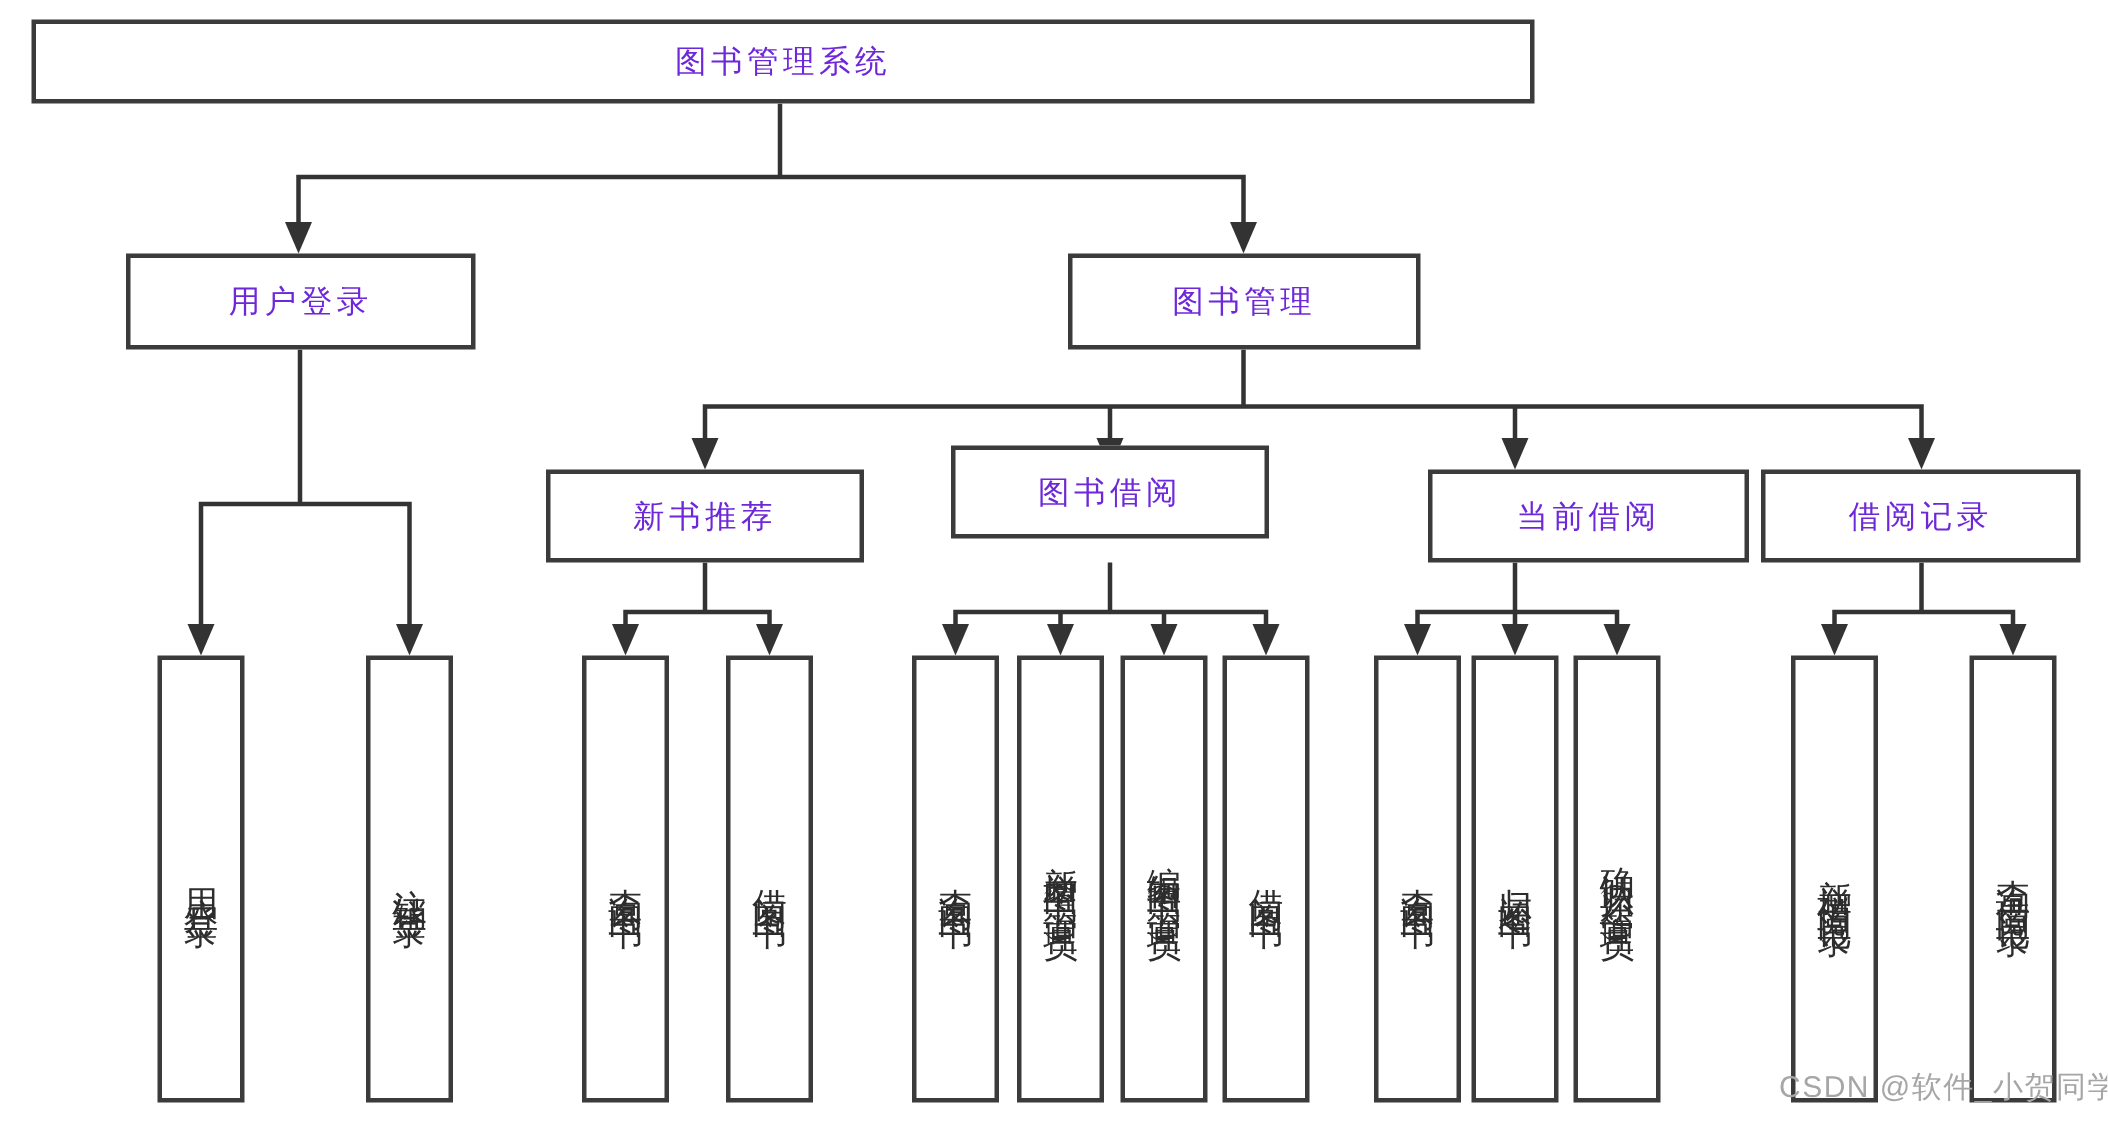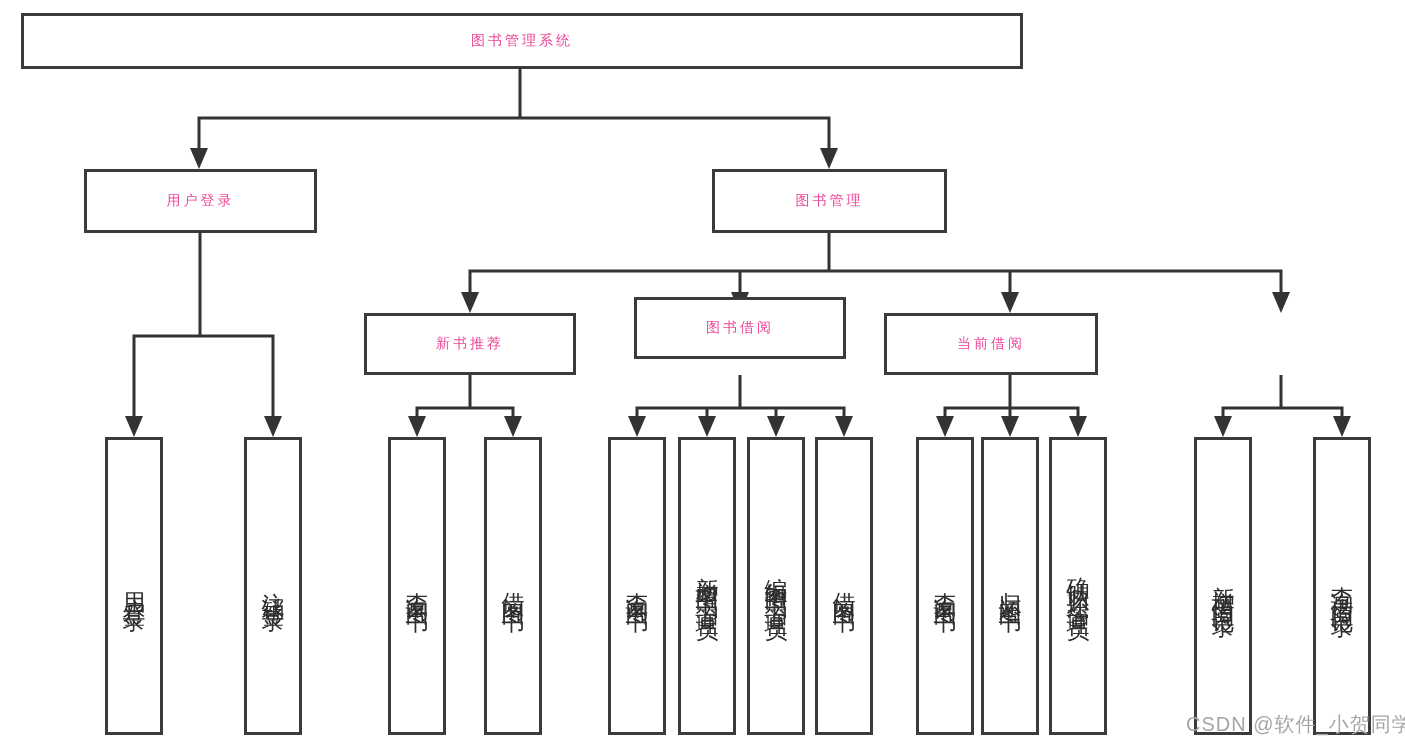--- a/index.html
+++ b/index.html
@@ -5,21 +5,21 @@
   html,body{margin:0;padding:0;background:#ffffff;}
   body{font-family:"Liberation Sans","DejaVu Sans",sans-serif;}
   .stage{
     position:relative;width:1405px;height:747px;background:#ffffff;overflow:hidden;
     color:#2d2d2d;
   }
   .connectors{position:absolute;left:0;top:0;width:1405px;height:747px;}
   .box{
     position:absolute;box-sizing:border-box;border:3px solid #3b3b3b;background:#ffffff;
     display:flex;align-items:center;justify-content:center;
-    font-size:14px;letter-spacing:3px;color:#ec4899;white-space:nowrap;
+    font-size:21px;letter-spacing:3px;color:#6d28d9;white-space:nowrap;
   }
   .leaf{
     position:absolute;box-sizing:border-box;border:3px solid #3b3b3b;background:#ffffff;
     width:58px;height:298px;top:437px;
     display:flex;align-items:center;justify-content:center;
   }
   .leaf span{
     writing-mode:vertical-rl;font-size:23px;letter-spacing:6px;color:#2d2d2d;
     line-height:1;white-space:nowrap;
   }
@@ -83,22 +83,25 @@
   <div class="box" style="left:712px;top:169px;width:235px;height:64px;">
     <span>图书管理</span>
   </div>
 
   <div class="box" style="left:364px;top:313px;width:212px;height:62px;">
     <span>新书推荐</span>
   </div>
   <div class="box" style="left:634px;top:297px;width:212px;height:62px;">
     <span>图书借阅</span>
   </div>
-  <div class="box" style="left:884px;top:313px;width:214px;height:62px;">
+  <div class="box" style="left:952px;top:313px;width:214px;height:62px;">
     <span>当前借阅</span>
+  </div>
+  <div class="box" style="left:1174px;top:313px;width:213px;height:62px;">
+    <span>借阅记录</span>
   </div>
 
   <div class="leaf" style="left:105px;">
     <span>用户登录</span>
   </div>
   <div class="leaf" style="left:244px;">
     <span>注销登录</span>
   </div>
   <div class="leaf" style="left:388px;">
     <span>查询图书</span>

